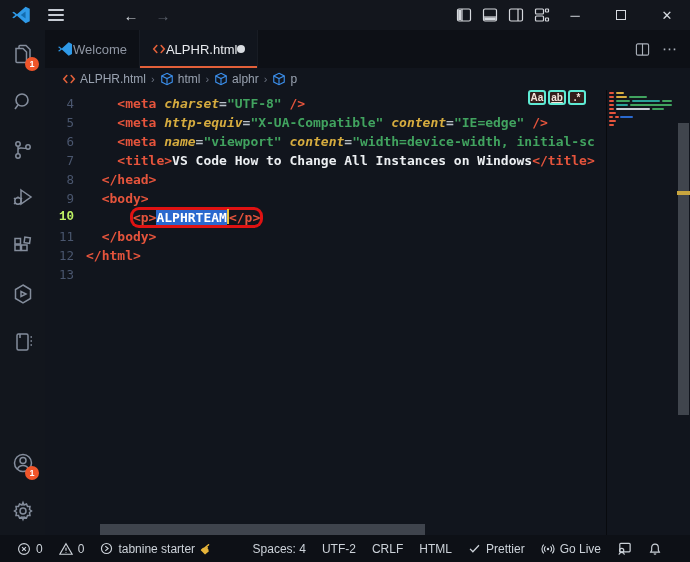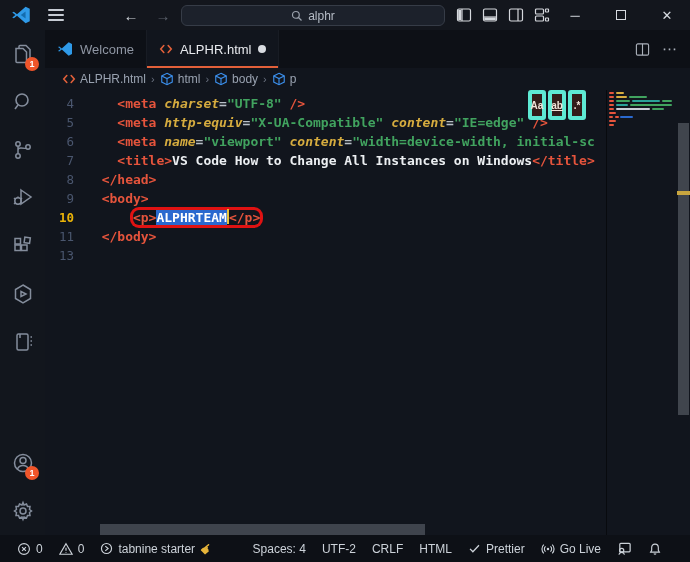--- a/index.html
+++ b/index.html
@@ -29,49 +29,49 @@
   .win-controls { position:absolute; right:0; top:0; height:30px; display:flex; }
   .win-btn { width:46px; height:30px; display:flex; align-items:center; justify-content:center; color:#d6dae0; font-size:13px; cursor:pointer; }
   
   .activitybar { position:absolute; left:0; top:30px; width:45px; height:505px; background:#12161d; display:flex; flex-direction:column; align-items:center; }
   .act-item { position:relative; width:45px; height:48px; display:flex; align-items:center; justify-content:center; cursor:pointer; }
   .act-item svg { stroke:#848d9c; }
   .act-spacer { flex:1; }
   .badge { position:absolute; right:6px; bottom:7px; min-width:14px; height:14px; border-radius:8px; background:#f0552a; color:#fff; font-size:9px; font-weight:bold; display:flex; align-items:center; justify-content:center; padding:0 3px; }
   
   .tabbar { position:absolute; left:45px; top:30px; width:645px; height:38px; background:#0d1016; display:flex; }
-  .tab { height:38px; display:flex; align-items:center; gap:7px; padding:0 12px; font-size:13px; color:#8f96a3; cursor:pointer; border-right:1px solid #181c24; position:relative;text-align:right; }
+  .tab { height:38px; display:flex; align-items:center; padding:0 12px; font-size:13px; color:#8f96a3; cursor:pointer; border-right:1px solid #181c24; position:relative;text-align:right; }
   .tab.active { background:#11151d; color:#e8eaee; }
   .tab.active::after { content:""; position:absolute; left:0; right:0; bottom:0; height:2px; background:#e2603a; }
   .tab .dot { width:8px; height:8px; border-radius:50%; background:#d9dce1; }
   .tabbar-actions { margin-left:auto; display:flex; align-items:center; gap:12px; padding-right:12px; color:#aab0ba; }
   .tabbar-actions .tba { cursor:pointer; display:flex; align-items:center; }
   
   .breadcrumbs { position:absolute; left:45px; top:68px; width:559px; height:22px; background:#11151d; display:flex; align-items:center; padding-left:17px; gap:4px; font-size:12px; color:#99a2b0; }
   .crumb { display:flex; align-items:center; gap:4px; cursor:pointer; }
   .crumb-sep { color:#6b7280; font-size:11px; margin:0 1px; }
   
   .editor { position:absolute; left:45px; top:90px; width:559px; height:445px; overflow:hidden; background:#11151d; }
   .lines { margin-top:-15px; font-family:"DejaVu Sans Mono", monospace; font-size:13px; font-weight:bold; }
   .line { display:flex; height:19px; line-height:19px; }
   .ln { width:41px; flex:none; text-align:right; padding-right:12px; color:#4a566e; font-weight:normal; font-size:12.5px; }
-  .ln.active { color:#eab308; font-weight:bold; }
+  .ln.active { color:#bef264; font-weight:bold;font-family:Liberation Mono, monospace; }
   .code { white-space:pre; }
   .tk-plain { color:#cfd6dd; }
   .tk-tag { color:#e5543c; }
   .tk-attr { color:#d6ac3f; font-style:italic; }
   .tk-eq { color:#b9c0c8; }
   .tk-str { color:#41a35f; }
   .tk-text { color:#eceff2;text-align:right; }
   .tk-sel { color:#ffffff; background:#2a69cf; }
   .tk-cursor { display:inline-block; width:2px; height:15px; background:#e6c33c; vertical-align:-2px; }
   .ann-box { box-shadow:0 0 0 3px #e01212; border-radius:6px; }
   
   .find-options { position:absolute; left:528px; top:90px; display:flex; gap:2px; z-index:5; }
-  .find-btn { width:18px; height:30px; border:4px solid #5eead4; border-radius:3px; background:rgba(90,40,25,.45);
+  .find-btn { width:18px; height:15px; border:2px solid #5eead4; border-radius:3px; background:rgba(90,40,25,.45);
     color:#f2e4da; font-size:10px; font-weight:bold; display:flex; align-items:center; justify-content:center; cursor:pointer; font-family:"Liberation Sans",sans-serif; }
   .find-btn .u { text-decoration:underline; }
   
   .minimap { position:absolute; left:606px; top:90px; width:71px; height:445px; background:#11151d; border-left:1px solid rgba(0,0,0,.5); }
   .mm-seg { position:absolute; height:2px; border-radius:1px; }
   .vscroll { position:absolute; left:677px; top:90px; width:13px; height:445px; }
   .vscroll .slider { position:absolute; left:1px; top:33px; width:11px; height:292px; background:#40454d; cursor:grab; }
   .vscroll .mark { position:absolute; left:0; top:101px; width:13px; height:4px; background:#c9a63f; }
   .hscroll { position:absolute; left:45px; top:524px; width:559px; height:11px; }
   .hscroll .slider { position:absolute; left:55px; top:0; width:325px; height:11px; background:#3f444d; cursor:grab; }
@@ -96,27 +96,20 @@
       <path fill="#1268a8" d="M17.5 7.8 v8.4 L11.7 12 Z" opacity="0.9"></path>
     </svg>
     <div class="hamburger">
         <span></span>
         <span></span>
         <span></span>
       </div>
     <div class="navarrows">
       <div class="arrow back">←</div>
       <div class="arrow fwd">→</div>
-    </div>
-    <div class="searchbox">
-      <svg width="12" height="12" viewBox="0 0 16 16" fill="none" stroke="#9aa1ac" stroke-width="1.6">
-          <circle cx="6.5" cy="6.5" r="4.5"></circle>
-          <line x1="10" y1="10" x2="14" y2="14"></line>
-        </svg>
-      <span>alphr</span>
     </div>
     <div class="layout-icons">
       <svg class="li" viewBox="0 0 16 16" fill="none" stroke="#d5d8dd" stroke-width="1.2">
           <rect x="1.5" y="2" width="13" height="12" rx="1.5"></rect>
           <line x1="6" y1="2" x2="6" y2="14"></line>
           <rect x="2.2" y="2.8" width="3" height="10.4" fill="#d5d8dd" stroke="none"></rect>
         </svg>
       <svg class="li" viewBox="0 0 16 16" fill="none" stroke="#d5d8dd" stroke-width="1.2">
           <rect x="1.5" y="2" width="13" height="12" rx="1.5"></rect>
           <line x1="1.5" y1="10" x2="14.5" y2="10"></line>
@@ -279,21 +272,21 @@
         <span>html</span>
       </span>
       <span class="crumb-sep">›</span>
       <span class="crumb">
         <span class="icon-wrap">
           <svg width="14" height="14" viewBox="0 0 16 16" fill="none" stroke="#3b8eea" stroke-width="1.3">
             <path d="M8 1.5 L14 4.5 V11.5 L8 14.5 L2 11.5 V4.5 Z"></path>
             <path d="M2 4.5 L8 7.5 L14 4.5 M8 7.5 V14.5"></path>
           </svg>
         </span>
-        <span>body</span>
+        <span>alphr</span>
       </span>
       <span class="crumb-sep">›</span>
       <span class="crumb">
         <span class="icon-wrap">
           <svg width="14" height="14" viewBox="0 0 16 16" fill="none" stroke="#3b8eea" stroke-width="1.3">
             <path d="M8 1.5 L14 4.5 V11.5 L8 14.5 L2 11.5 V4.5 Z"></path>
             <path d="M2 4.5 L8 7.5 L14 4.5 M8 7.5 V14.5"></path>
           </svg>
         </span>
         <span>p</span>
@@ -330,20 +323,24 @@
           <div class="ln">9</div>
           <div class="code"><span class="tk-plain">  </span><span class="tk-tag">&lt;body&gt;</span></div>
         </div>
         <div class="line">
           <div class="ln active">10</div>
           <div class="code"><span class="tk-plain">      </span><span class="ann-box"><span class="tk-tag">&lt;p&gt;</span><span class="tk-sel">ALPHRTEAM</span><span class="tk-cursor"></span><span class="tk-tag">&lt;/p&gt;</span></span></div>
         </div>
         <div class="line">
           <div class="ln">11</div>
           <div class="code"><span class="tk-plain">  </span><span class="tk-tag">&lt;/body&gt;</span></div>
+        </div>
+        <div class="line">
+          <div class="ln">12</div>
+          <div class="code"><span class="tk-tag">&lt;/html&gt;</span></div>
         </div>
         <div class="line">
           <div class="ln">13</div>
           <div class="code"></div>
         </div>
       </div>
   </div>
 
   <div class="find-options" id="find-options">
       <div class="find-btn">

